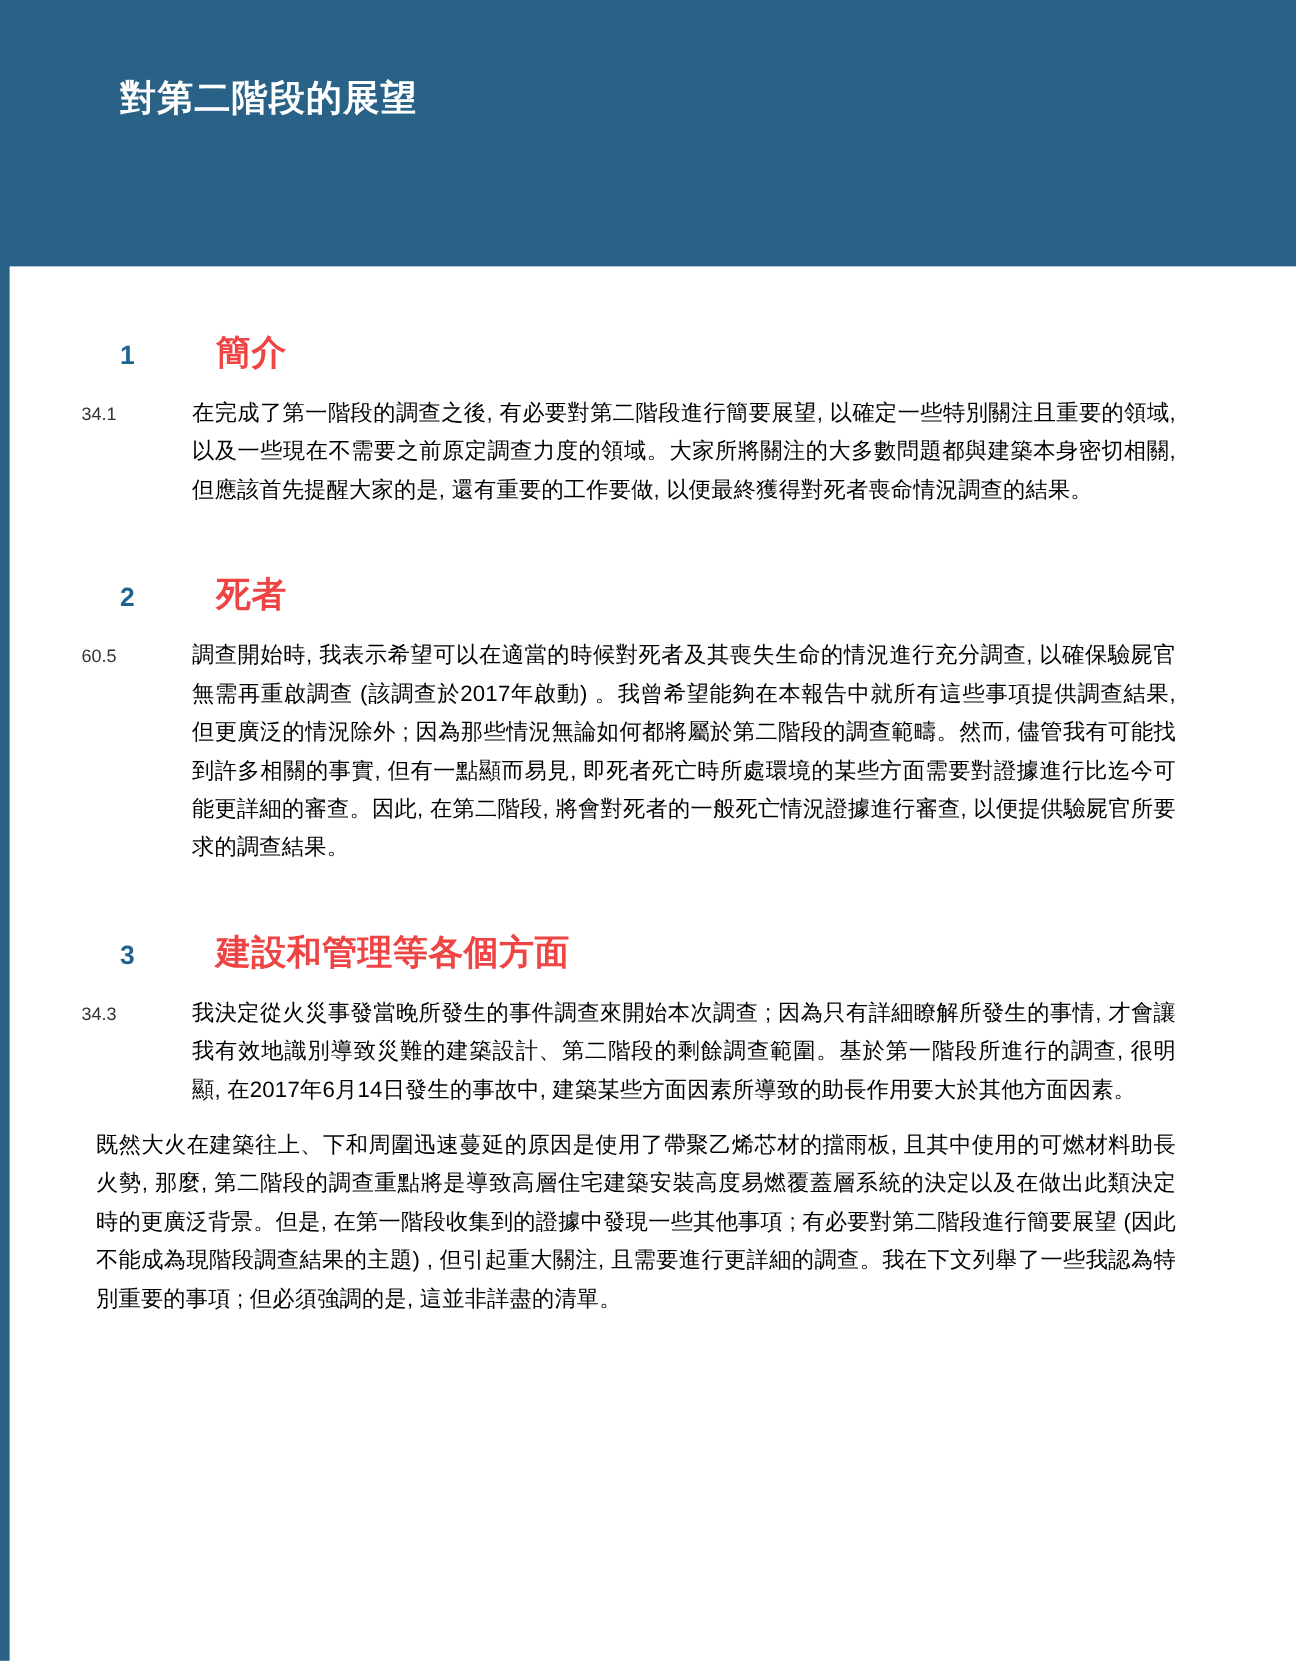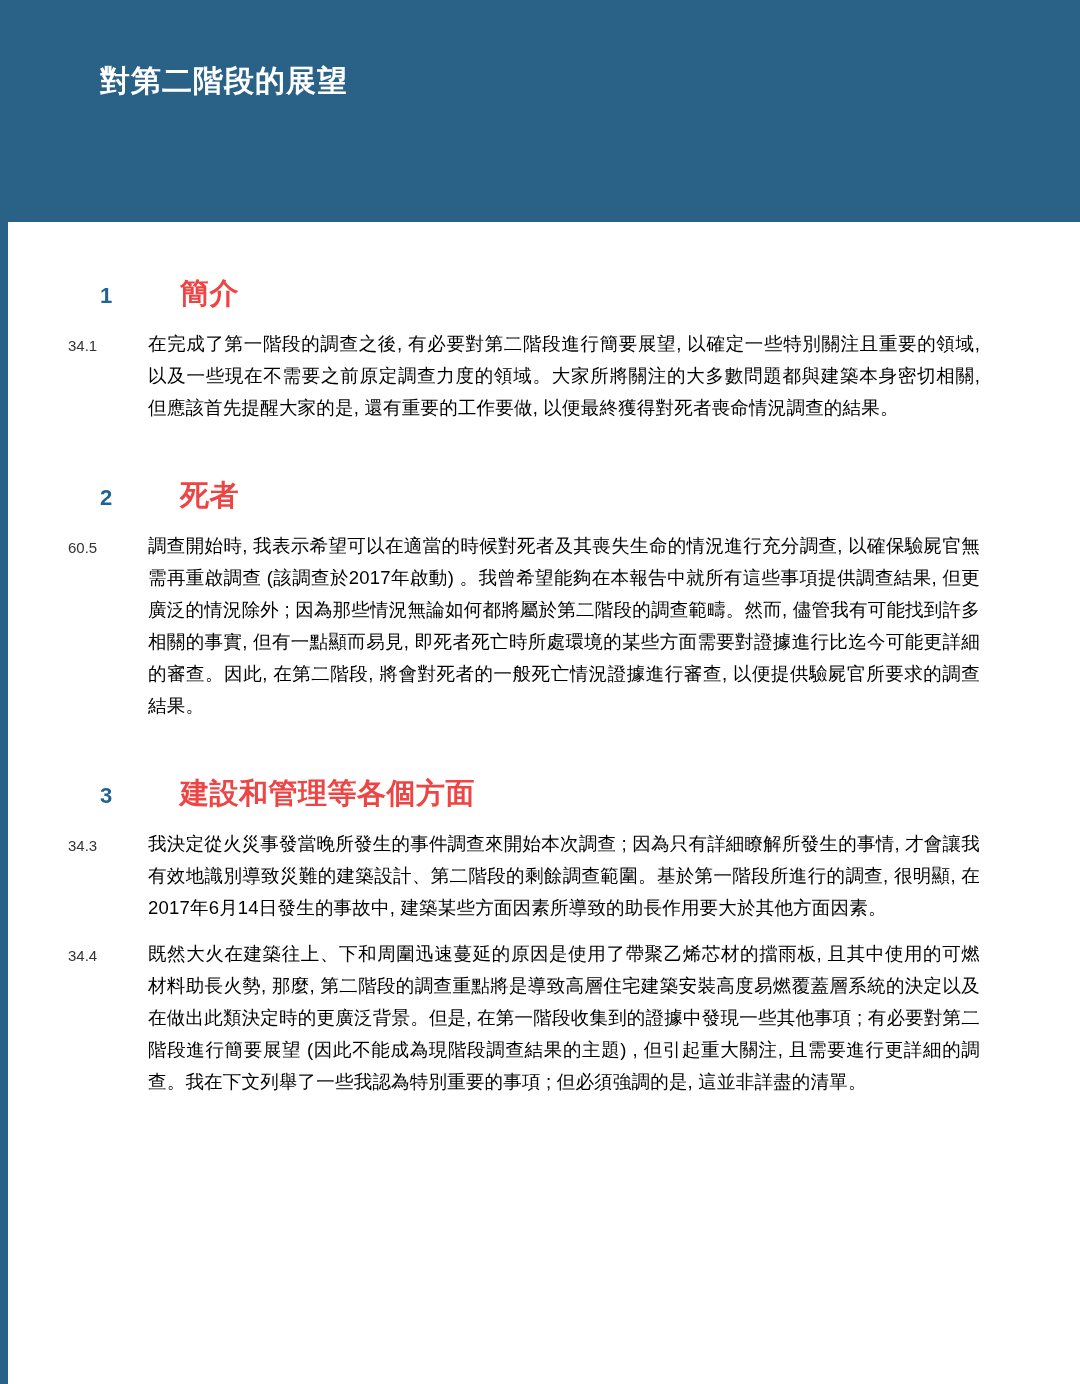--- a/index.html
+++ b/index.html
@@ -49,21 +49,20 @@
     font-size: 27px;
     font-weight: bold;
     line-height: 44px;
     letter-spacing: 0.5px;
   }
   .chapter-title {
     font-size: 30px;
     font-weight: bold;
     line-height: 46px;
     letter-spacing: 1px;
-    font-family: Liberation Mono, monospace;
   }
 
   
   .content {
     position: absolute;
     left: 0;
     top: 222px;
     width: 1080px;
   }
 
@@ -110,20 +109,21 @@
     padding-top: 2px;
   }
   .para-text {
     flex: 1 1 auto;
     font-size: 18.5px;
     line-height: 32px;
     color: #000000;
     text-align: justify;
     text-justify: inter-character;
     letter-spacing: 0.2px;
+    margin-left: 12px;
   }
 </style>
 </head>
 <body>
 
 <div class="page">
 
   <div class="left-rail"></div>
 
   <div class="header-band">
@@ -159,19 +159,18 @@
     <div class="section">
       <div class="section-head">
         <div class="section-num">3</div>
         <div class="section-title">建設和管理等各個方面</div>
       </div>
       <div class="para">
         <div class="para-num">34.3</div>
         <div class="para-text">我決定從火災事發當晚所發生的事件調查來開始本次調查 ; 因為只有詳細瞭解所發生的事情, 才會讓我有效地識別導致災難的建築設計、第二階段的剩餘調查範圍。基於第一階段所進行的調查, 很明顯, 在2017年6月14日發生的事故中, 建築某些方面因素所導致的助長作用要大於其他方面因素。</div>
       </div>
       <div class="para">
-        <div class="para-num">34.4</div>
         <div class="para-text">既然大火在建築往上、下和周圍迅速蔓延的原因是使用了帶聚乙烯芯材的擋雨板, 且其中使用的可燃材料助長火勢, 那麼, 第二階段的調查重點將是導致高層住宅建築安裝高度易燃覆蓋層系統的決定以及在做出此類決定時的更廣泛背景。但是, 在第一階段收集到的證據中發現一些其他事項 ; 有必要對第二階段進行簡要展望 (因此不能成為現階段調查結果的主題) , 但引起重大關注, 且需要進行更詳細的調查。我在下文列舉了一些我認為特別重要的事項 ; 但必須強調的是, 這並非詳盡的清單。</div>
       </div>
     </div>
 
   </div>
 </div>
 
 </body></html>

